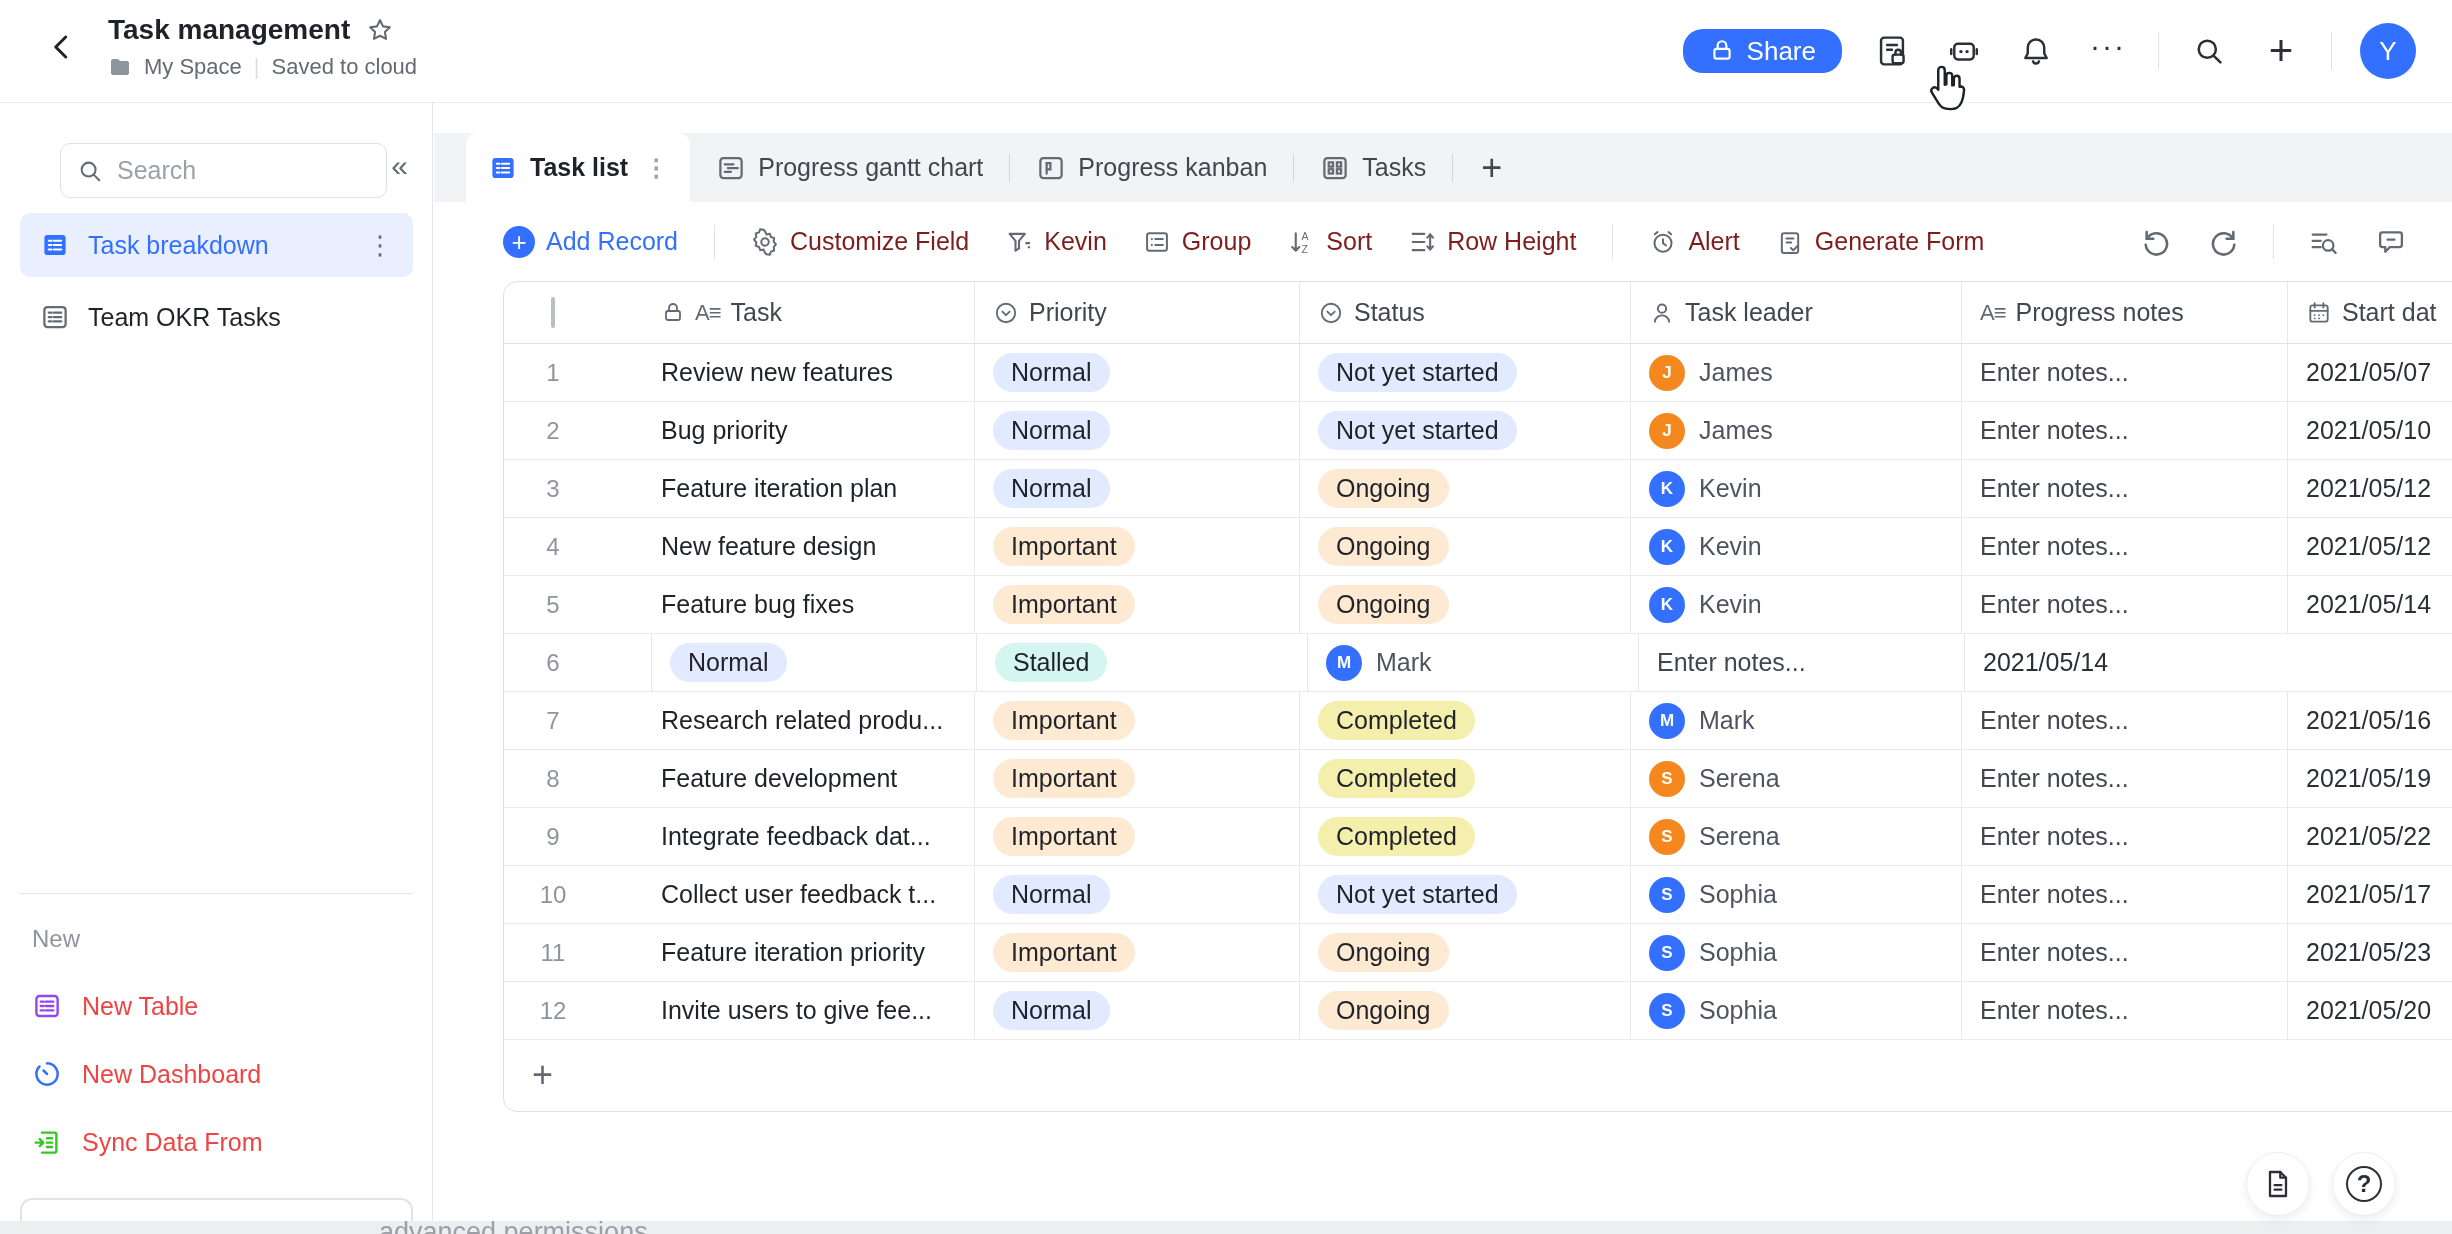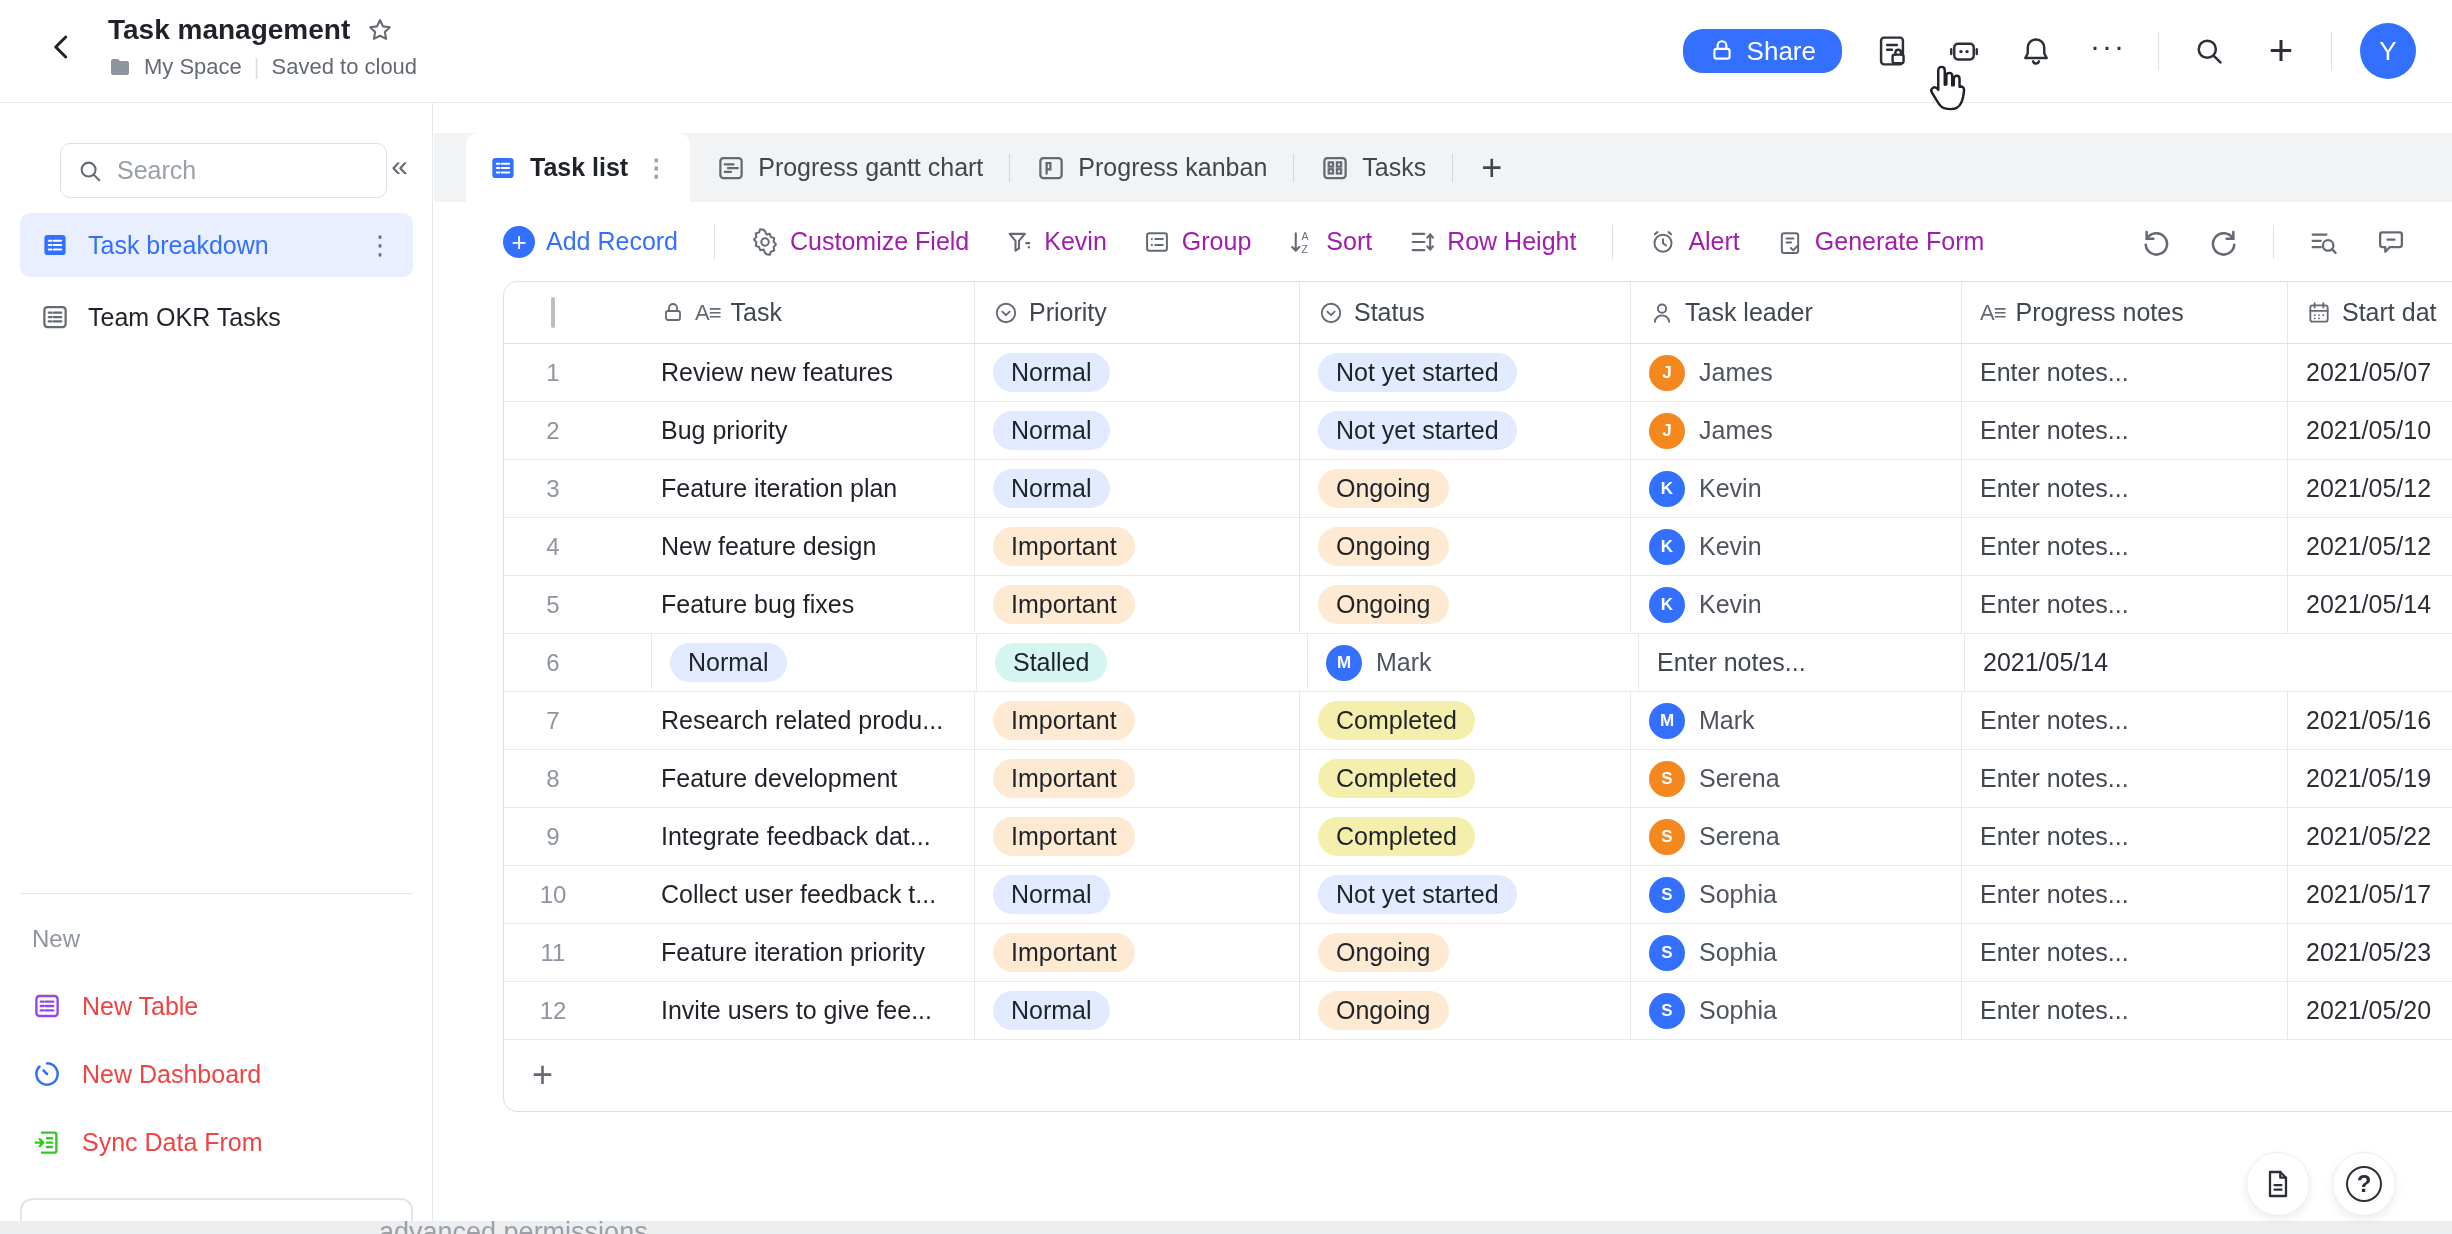--- a/index.html
+++ b/index.html
@@ -57,21 +57,21 @@
   .tabs { position:absolute; left:466px; top:133px; height:69px; display:flex; align-items:center; z-index:3; }
   .tab { display:flex; align-items:center; gap:12px; font-size:25px; color:#41474f; padding:0 26px; height:69px; cursor:pointer; }
   .tab.active { background:#fff; border-radius:12px 12px 0 0; color:#1f2329; font-weight:700; padding:0 22px; }
   .tab .kebab { color:#9ba1a8; font-size:24px; margin-left:4px; }
   .tab-sep { width:1px; height:28px; background:#d2d5d9; }
   .tab-plus { font-size:36px; font-weight:300; color:#41474f; padding:0 28px; cursor:pointer; }
 
   
   .toolbar { position:absolute; left:503px; top:202px; right:0; height:79px; background:#fff;
     display:flex; align-items:center; gap:36px; z-index:2; }
-  .tool { display:flex; align-items:center; gap:11px; font-size:25px; color:#a21caf; cursor:pointer; white-space:nowrap; }
+  .tool { display:flex; align-items:center; gap:11px; font-size:25px; color:#7f1d1d; cursor:pointer; white-space:nowrap; }
   .tool.blue { color:#3370ff; }
   .tool-div { width:1px; height:34px; background:#dee0e3; }
   .tool-right { position:absolute; right:42px; top:0; height:79px; display:flex; align-items:center; gap:30px; }
   .tool-ic { width:38px; height:38px; display:flex; align-items:center; justify-content:center; color:#646a73; cursor:pointer; }
   .addrec-ic { width:32px; height:32px; border-radius:50%; background:#3370ff; color:#fff;
     display:flex; align-items:center; justify-content:center; font-size:26px; line-height:1; }
 
   
   .card { position:absolute; left:503px; top:281px; width:1965px; height:831px;
     border:1.5px solid #dee0e3; border-radius:14px; background:#fff; overflow:hidden; z-index:2; }

